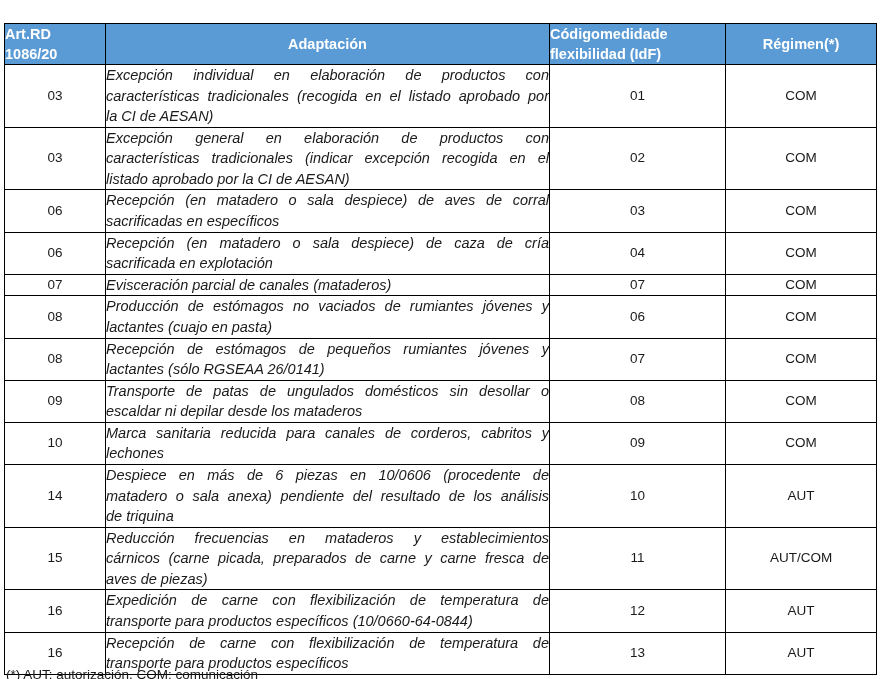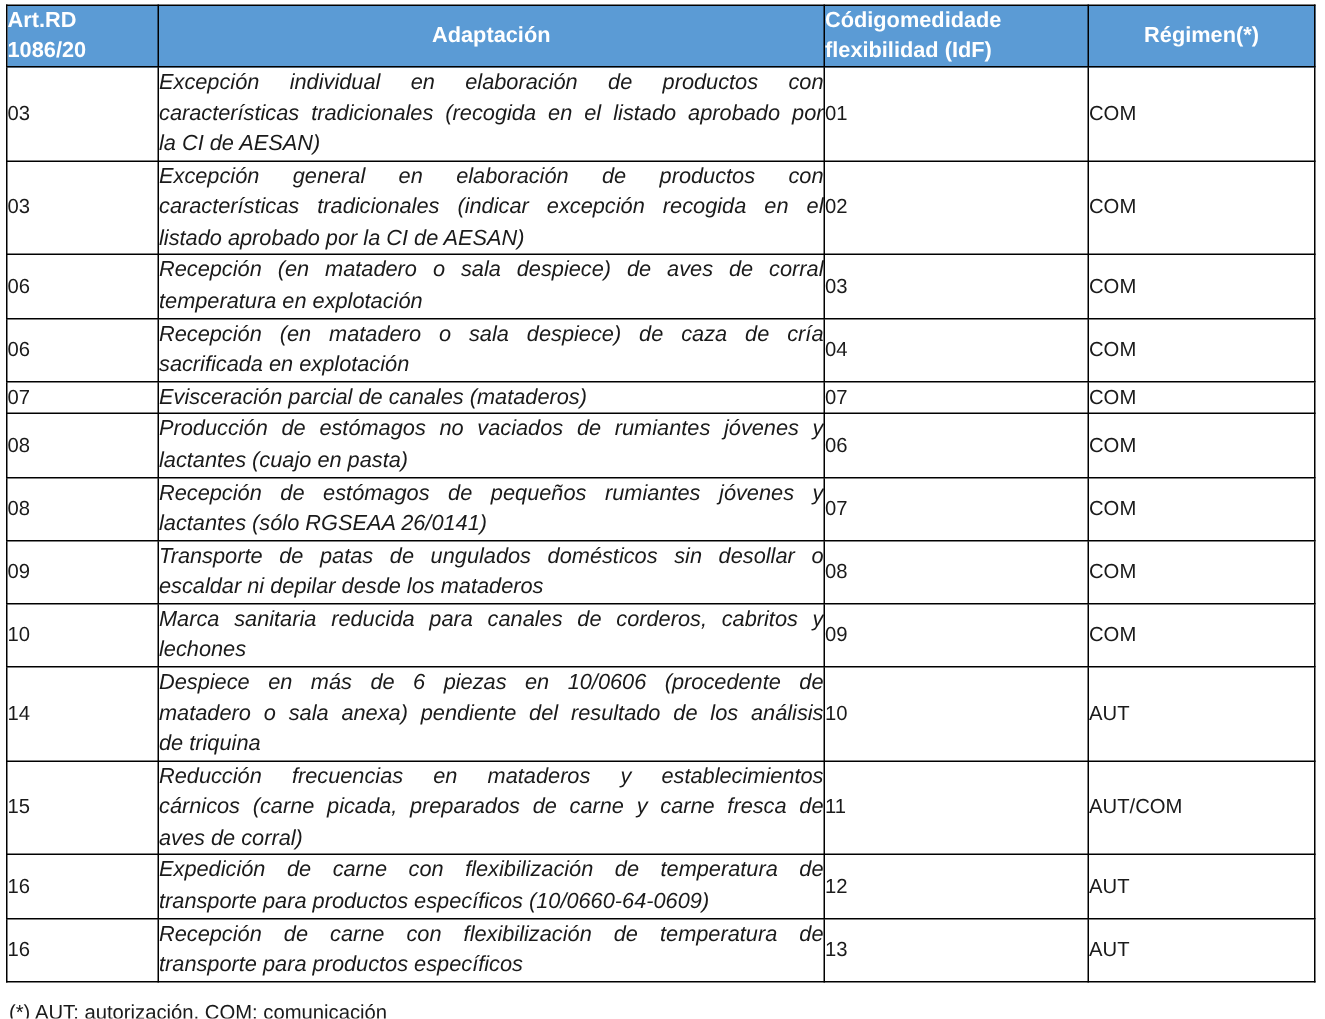--- a/index.html
+++ b/index.html
@@ -27,20 +27,21 @@
     left: 4px;
     top: 3px;
     width: 872px;
   }
 
   table.flex-table {
     border-collapse: collapse;
     table-layout: fixed;
     width: 872px;
     background: #ffffff;
+    margin-top: 20px;
   }
 
   table.flex-table td,
   table.flex-table th {
     border: 1px solid #000000;
     vertical-align: middle;
     padding: 0;
   }
 
   
@@ -79,20 +80,21 @@
   thead th .lline {
     display: block;
     text-align: right;
     text-align-last: left;
   }
 
   
   td.art,
   td.idf,
   td.reg {
+    text-align: center;
     font-size: 13.5px;
     line-height: 1.35;
   }
   td.adapt {
     font-size: 14.5px;
     line-height: 1.42;
     padding: 4px 9px 5px 10px;
     text-align: justify;
     text-align-last: left;
     hyphens: none;
@@ -173,21 +175,21 @@
             <span class="ln last">listado aprobado por la CI de AESAN)</span>
           </td>
           <td class="idf">02</td>
           <td class="reg">COM</td>
         </tr>
 
         <tr>
           <td class="art">06</td>
           <td class="adapt">
             <span class="ln">Recepción (en matadero o sala despiece) de aves de corral</span>
-            <span class="ln last">temperatura en explotación</span>
+            <span class="ln last">sacrificadas en específicos</span>
           </td>
           <td class="idf">03</td>
           <td class="reg">COM</td>
         </tr>
 
         <tr>
           <td class="art">06</td>
           <td class="adapt">
             <span class="ln">Recepción (en matadero o sala despiece) de caza de cría</span>
             <span class="ln last">sacrificada en explotación</span>
@@ -254,31 +256,31 @@
           </td>
           <td class="idf">10</td>
           <td class="reg">AUT</td>
         </tr>
 
         <tr>
           <td class="art">15</td>
           <td class="adapt">
             <span class="ln">Reducción frecuencias en mataderos y establecimientos</span>
             <span class="ln">cárnicos (carne picada, preparados de carne y carne fresca de</span>
-            <span class="ln last">aves de corral)</span>
+            <span class="ln last">aves de piezas)</span>
           </td>
           <td class="idf">11</td>
           <td class="reg">AUT/COM</td>
         </tr>
 
         <tr>
           <td class="art">16</td>
           <td class="adapt">
             <span class="ln">Expedición de carne con flexibilización de temperatura de</span>
-            <span class="ln last">transporte para productos específicos (10/0660-64-0609)</span>
+            <span class="ln last">transporte para productos específicos (10/0660-64-0844)</span>
           </td>
           <td class="idf">12</td>
           <td class="reg">AUT</td>
         </tr>
 
         <tr>
           <td class="art">16</td>
           <td class="adapt">
             <span class="ln">Recepción de carne con flexibilización de temperatura de</span>
             <span class="ln last">transporte para productos específicos</span>

